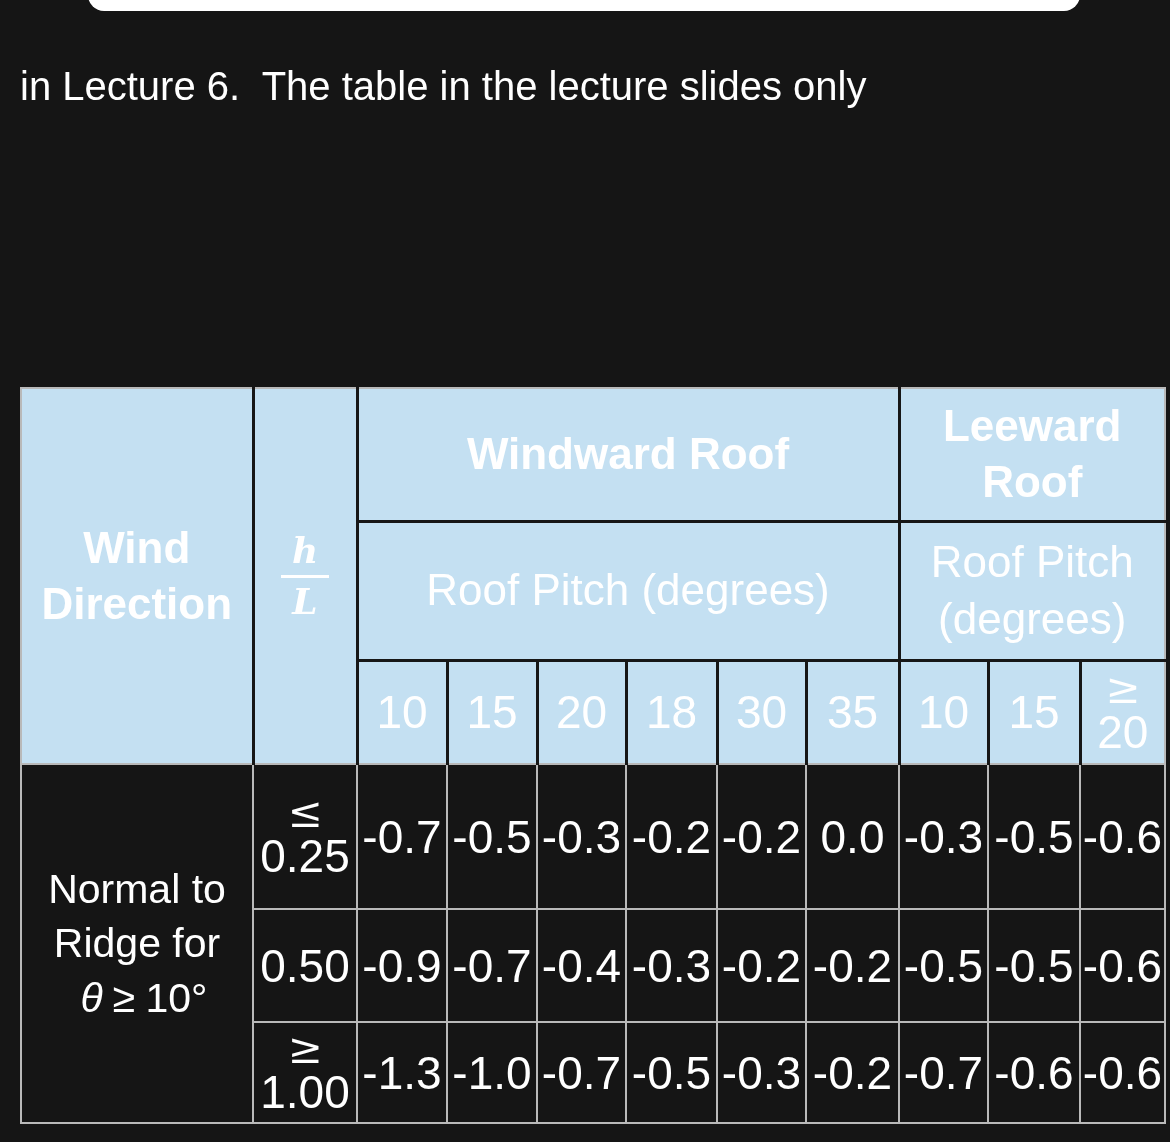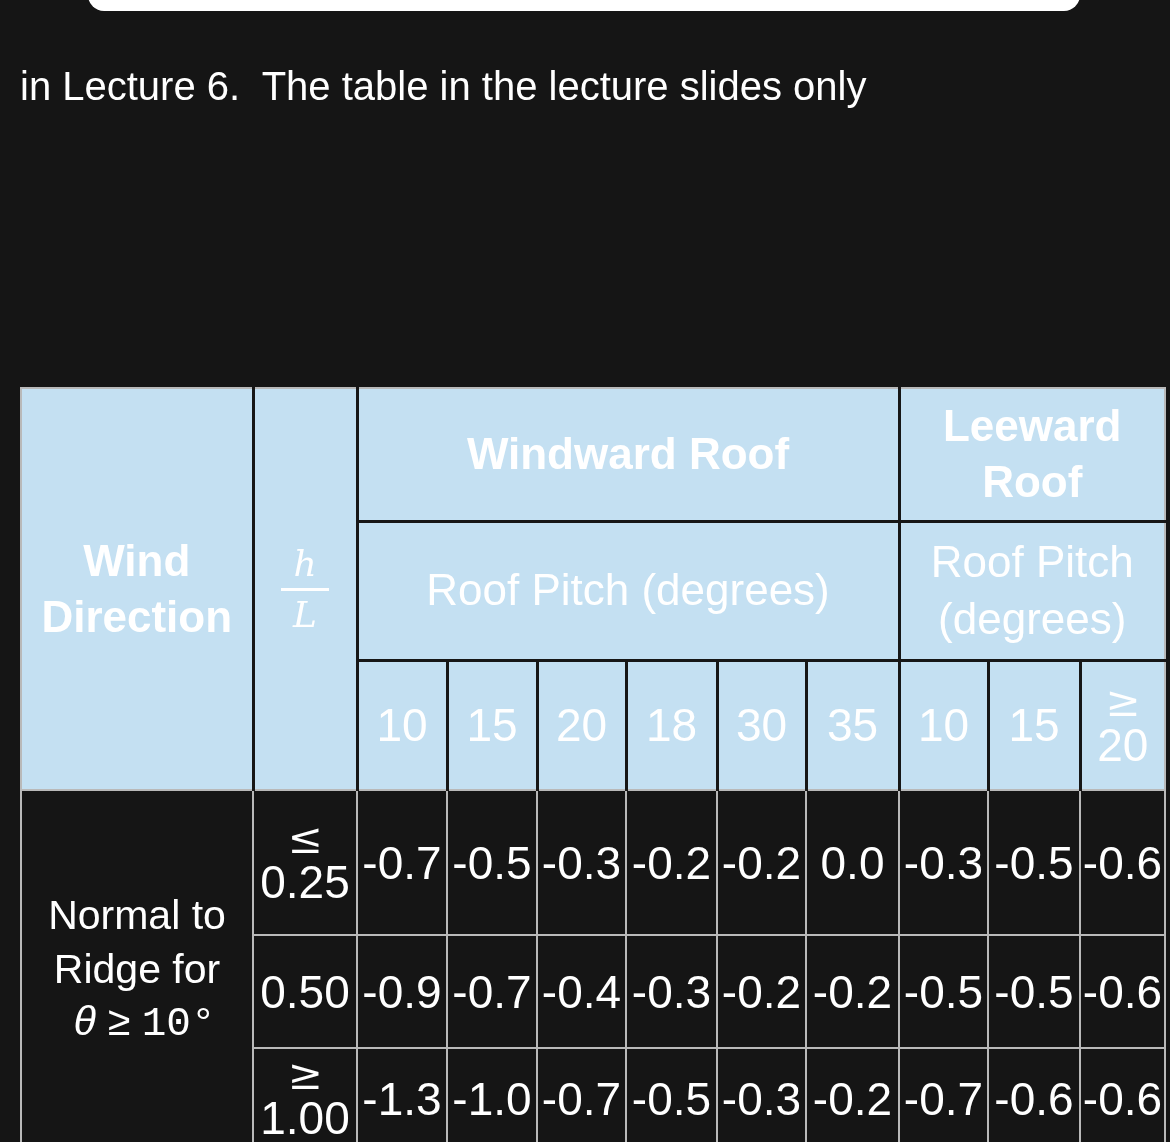--- a/index.html
+++ b/index.html
@@ -28,46 +28,46 @@
   .intro div{white-space:pre;}
 
   table.coef{
     position:absolute;left:20px;top:387px;
     border-collapse:collapse;table-layout:fixed;
     border:2px solid var(--grid-light);
   }
   th,td{padding:0;text-align:center;vertical-align:middle;font-weight:normal;color:var(--text);}
   .h{background:var(--header-bg);border:3px solid var(--grid-dark);}
   .d{border:2px solid var(--grid-light);}
-  .bt{border-top:2px solid var(--grid-light);}
+  .bt{border-top:2px solid var(--grid-light);font-weight:bold;}
   .bb{border-bottom:2px solid var(--grid-light);margin-left:8px;}
   .bl{border-left:2px solid var(--grid-light);}
   .br{border-right:2px solid var(--grid-light);}
 
   tr.hr1{height:133px;}
   tr.hr2{height:139px;}
-  tr.hr3{height:130px;}
+  tr.hr3{height:104px;}
   tr.dr1{height:145px;}
   tr.dr2{height:113px;}
   tr.dr3{height:101px;}
 
   .fs-head{font-size:44px;line-height:1.28;}
   .bold{font-weight:bold;}
   .fs-num{font-size:46px;}
   .it{font-style:italic;}
 
   .frac{display:inline-block;font-family:"DejaVu Serif",serif;font-style:italic;
         font-size:36px;line-height:1.05;vertical-align:middle;}
   .frac .bar{display:block;height:3px;background:var(--text);margin:5px auto;width:48px;}
 
   .stack .sym{display:block;font-family:"DejaVu Serif",serif;font-size:42px;line-height:0.95;}
   .stack .num{display:block;line-height:1.02;}
 
   .rowlabel{font-size:41px;line-height:1.32;border-radius:14px;}
-  .rowlabel .mathline{font-family:Liberation Mono, monospace;padding-left:14px;}
+  .rowlabel .mathline{font-family:Liberation Sans, sans-serif;padding-left:14px;}
   .rowlabel .mathline .op{margin:0 10px;}
 </style>
 </head>
 <body>
 
 <div class="top-card"></div>
 
 <div class="intro">
   <div>in Lecture 6.  The table in the lecture slides only</div>
 </div>

